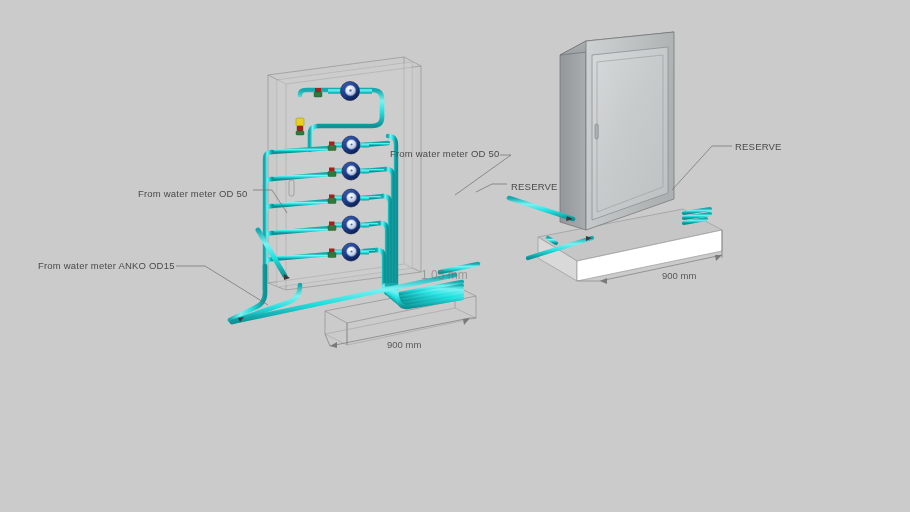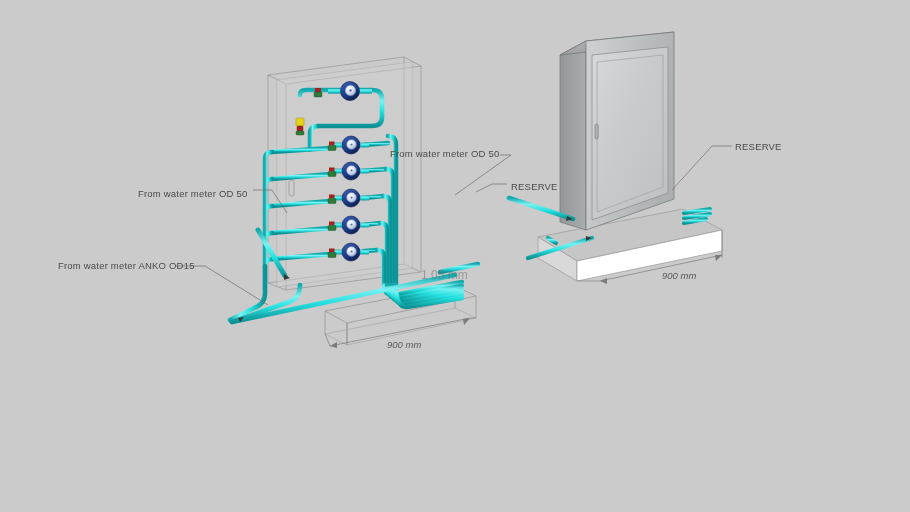--- a/index.html
+++ b/index.html
@@ -17,21 +17,20 @@
     color:#4a4a4a;
     white-space:nowrap;
     letter-spacing:.2px;
   }
   .dim{
     position:absolute;
     font-family:"Liberation Sans",sans-serif;
     font-size:9.5px;
     color:#5a5a5a;
     white-space:nowrap;
-    font-style:italic;
   }
   .dim-faint{
     position:absolute;
     font-family:"Liberation Sans",sans-serif;
     font-size:12px;
     color:#6f6f6f;
     white-space:nowrap;
     opacity:.55;
   }
 </style>
@@ -326,21 +325,21 @@
     <g stroke="#6d6d6d" stroke-width="0.7" fill="none">
       <path d="M500,155 L511,155 L455,195"></path>
       <path d="M508,186 L494,186 L470,198" opacity="0"></path>
       <path d="M507,184 L492,184 L476,192"></path>
     </g>
 
   </svg>
 
   <div class="anno" style="left:138px;top:188px;">From water meter OD 50</div>
 
-  <div class="anno" style="left:38px;top:260px;margin-left:20px;">From water meter ANKO OD15</div>
+  <div class="anno" style="left:38px;top:260px;">From water meter ANKO OD15</div>
 
   <div class="anno" style="left:390px;top:148px;">From water meter OD 50</div>
 
   <div class="anno" style="left:511px;top:181px;">RESERVE</div>
 
   <div class="anno" style="left:735px;top:141px;">RESERVE</div>
 
   <div class="dim" style="left:387px;top:339px;">900 mm</div>
 
   <div class="dim" style="left:662px;top:270px;">900 mm</div>

